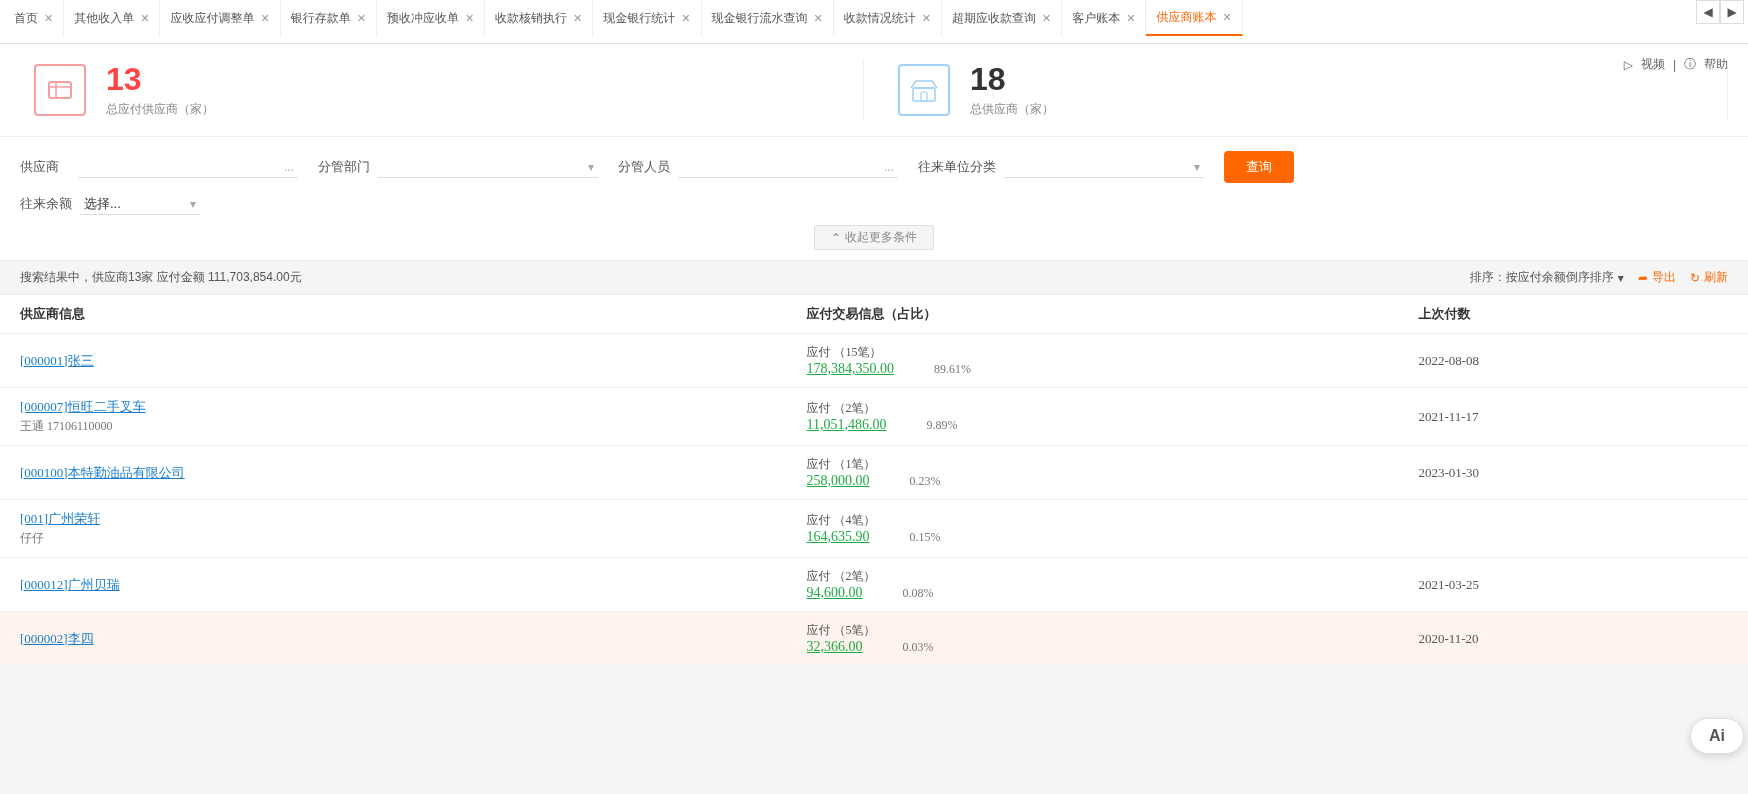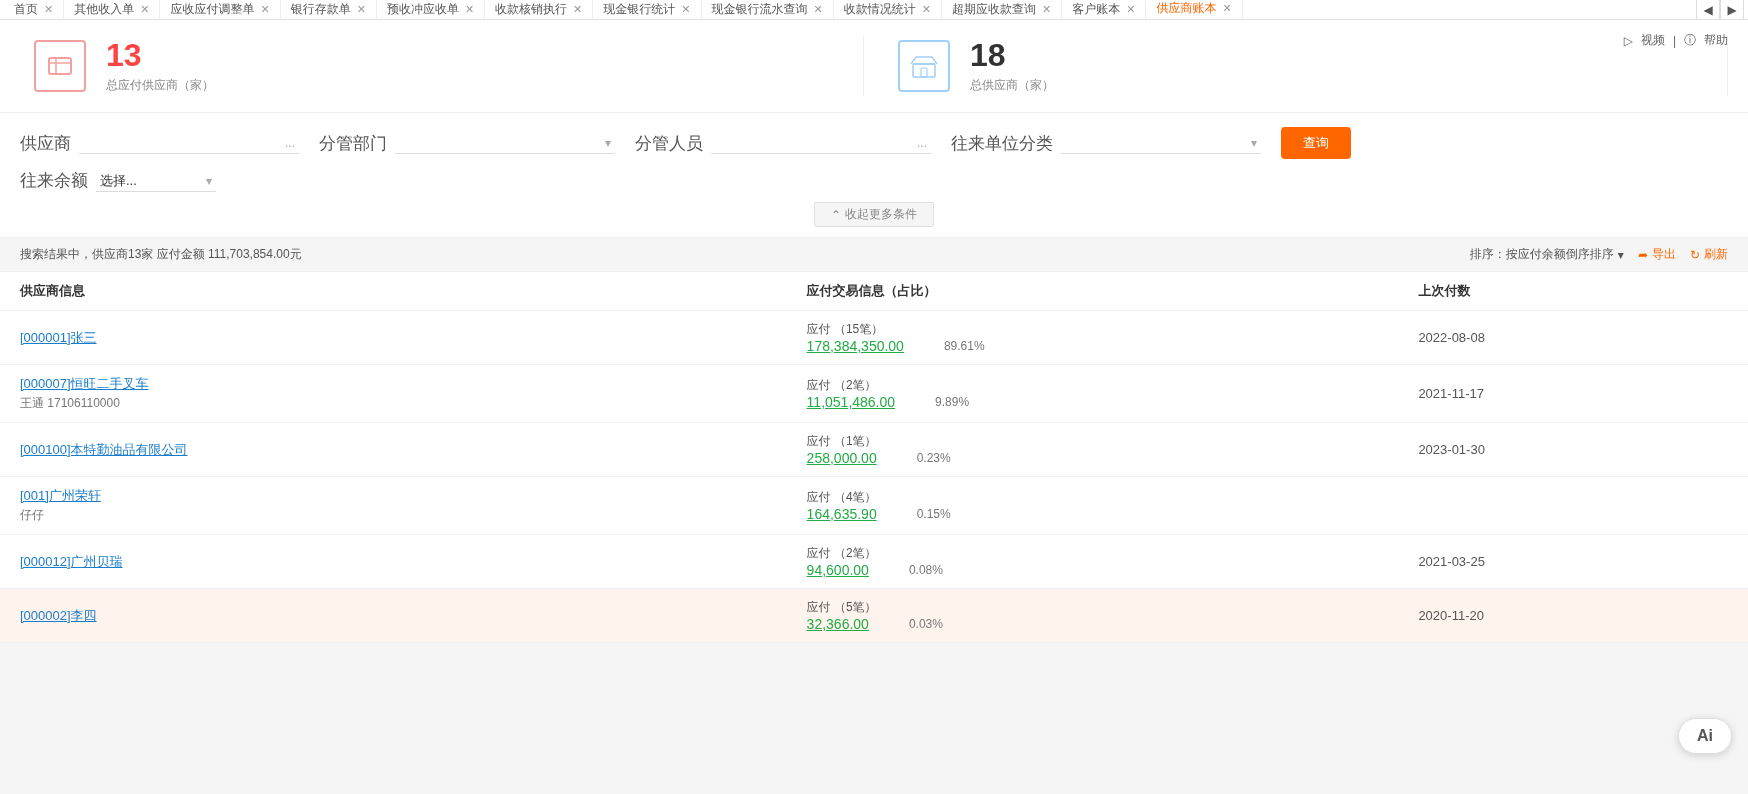--- a/index.html
+++ b/index.html
@@ -3,22 +3,22 @@
   <meta charset="utf-8">
   <style>
     * { box-sizing: border-box; margin: 0; padding: 0; }
     body { font-family: "Microsoft YaHei", Arial, sans-serif; font-size: 13px; background: #f5f5f5; color: #333; overflow-x: hidden; }
 
     
     .top-nav {
       background: #fff;
       border-bottom: 1px solid #e0e0e0;
       display: flex;
-      align-items: center;
-      height: 20px;
+      align-items: flex-start;
+      height: 44px;
       padding: 0 4px;
       overflow: hidden;
       white-space: nowrap;
     }
     .nav-tab {
       display: inline-flex;
       align-items: center;
       padding: 0 10px;
       height: 36px;
       font-size: 12px;
@@ -140,21 +140,21 @@
       align-items: center;
       margin-bottom: 10px;
       gap: 20px;
     }
     .filter-item {
       display: flex;
       align-items: center;
       gap: 8px;
     }
     .filter-label {
-      font-size: 17px;
+      font-size: 13px;
       color: #555;
       white-space: nowrap;
       min-width: 50px;
     }
     .filter-input {
       border: none;
       border-bottom: 1px solid #ddd;
       outline: none;
       width: 200px;
       font-size: 13px;
@@ -323,20 +323,21 @@
       color: #555;
     }
     .col-supplier { width: 45%; }
     .col-tx { width: 35%; }
     .col-lastpay { width: 20%; }
 
     
     .table-container {
       overflow-y: auto;
       max-height: 420px;
+      font-family: Liberation Serif, serif;
     }
   </style>
 </head>
 <body>
 
 <div class="top-nav">
   <div class="nav-tab">
     <span>首页</span>
     <span class="close-x">✕</span>
   </div>
@@ -606,15 +607,15 @@
         <span class="pct-text">0.03%</span>
       </div>
             </td>
             <td><span class="date-text">2020-11-20</span></td>
           </tr>
         </tbody>
     </table>
   </div>
 </div>
 
-<div style="position:fixed; right:16px; bottom:40px; background:#fff; border:1px solid #ddd; border-radius:24px; padding:8px 18px; font-size:16px; font-weight:bold; color:#555; box-shadow:0 2px 8px rgba(0,0,0,0.15); cursor:pointer; z-index:999;">
+<div style="position:fixed; right:4px; bottom:40px; background:#fff; border:1px solid #ddd; border-radius:24px; padding:8px 18px; font-size:16px; font-weight:bold; color:#555; box-shadow:0 2px 8px rgba(0,0,0,0.15); cursor:pointer; z-index:999;">
   <span>Ai</span>
 </div>
 
 </body></html>

